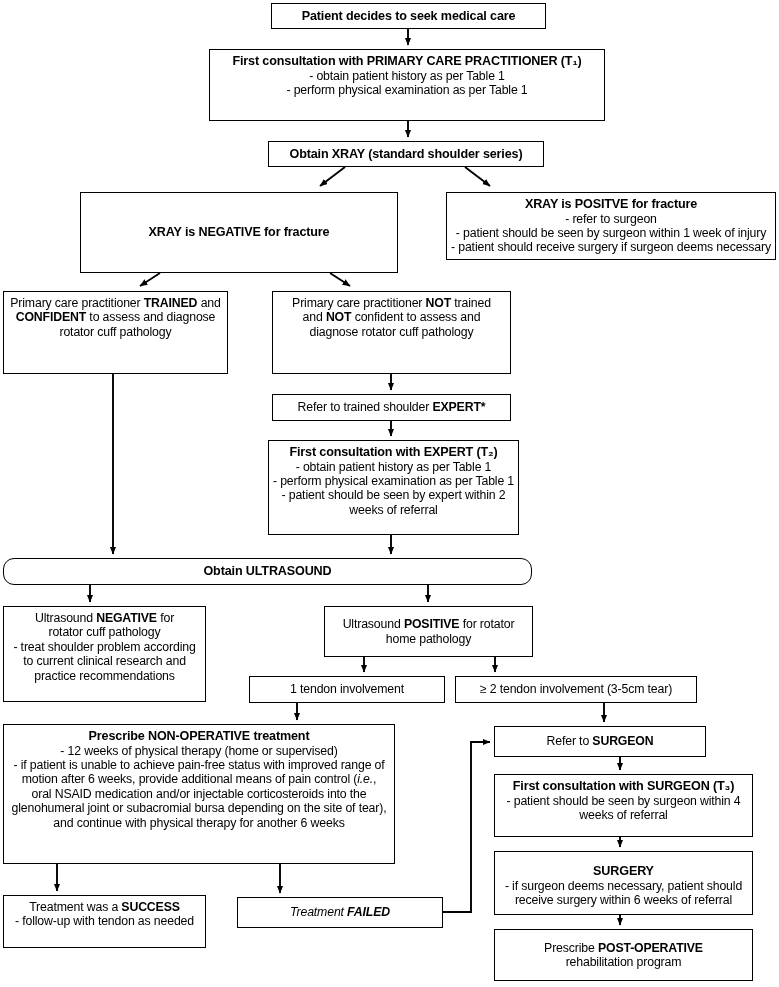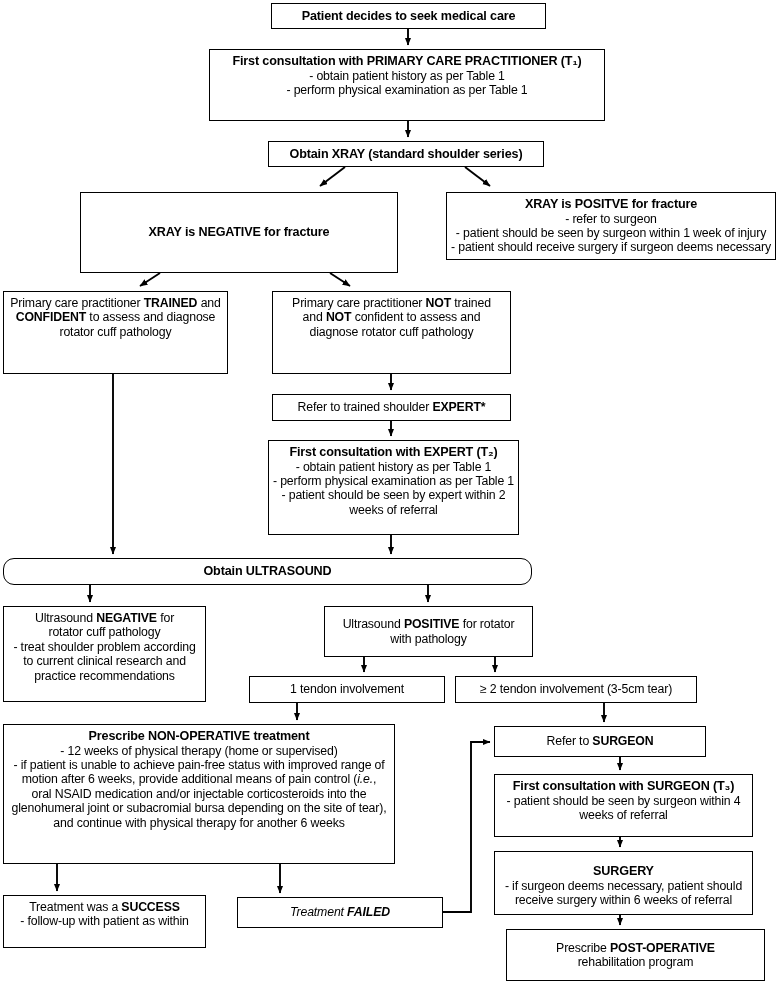--- a/index.html
+++ b/index.html
@@ -136,21 +136,21 @@
       </div>
       <div class="node" style="left: 3px; top: 606px; width: 203px; height: 96px; padding-top: 4px;">
         <span class="nline">Ultrasound <b>NEGATIVE</b> for</span>
         <span class="nline">rotator cuff pathology</span>
         <span class="nline">- treat shoulder problem according</span>
         <span class="nline">to current clinical research and</span>
         <span class="nline">practice recommendations</span>
       </div>
       <div class="node vcenter" style="left: 324px; top: 606px; width: 209px; height: 51px;">
         <span class="nline">Ultrasound <b>POSITIVE</b> for rotator</span>
-        <span class="nline">with pathology</span>
+        <span class="nline">home pathology</span>
       </div>
       <div class="node vcenter" style="left: 249px; top: 676px; width: 196px; height: 27px;">
         <span class="nline">1 tendon involvement</span>
       </div>
       <div class="node vcenter" style="left: 455px; top: 676px; width: 242px; height: 27px;">
         <span class="nline">≥ 2 tendon involvement (3-5cm tear)</span>
       </div>
       <div class="node" style="left: 3px; top: 724px; width: 392px; height: 140px; padding-top: 4px;">
         <span class="nline title">Prescribe NON-OPERATIVE treatment</span>
         <span class="nline">- 12 weeks of physical therapy (home or supervised)</span>
@@ -166,25 +166,25 @@
       <div class="node" style="left: 494px; top: 774px; width: 259px; height: 63px; padding-top: 4px;">
         <span class="nline title">First consultation with SURGEON (T₃)</span>
         <span class="nline">- patient should be seen by surgeon within 4</span>
         <span class="nline">weeks of referral</span>
       </div>
       <div class="node" style="left: 494px; top: 851px; width: 259px; height: 64px; padding-top: 12px;">
         <span class="nline title">SURGERY</span>
         <span class="nline">- if surgeon deems necessary, patient should</span>
         <span class="nline">receive surgery within 6 weeks of referral</span>
       </div>
-      <div class="node vcenter" style="left: 494px; top: 929px; width: 259px; height: 52px; margin-left: 12px;">
+      <div class="node vcenter" style="left: 494px; top: 929px; width: 259px; height: 52px;">
         <span class="nline">Prescribe <b>POST-OPERATIVE</b></span>
         <span class="nline">rehabilitation program</span>
       </div>
       <div class="node" style="left: 3px; top: 895px; width: 203px; height: 53px; padding-top: 4px;">
         <span class="nline">Treatment was a <b>SUCCESS</b></span>
-        <span class="nline">- follow-up with patient as within</span>
+        <span class="nline">- follow-up with tendon as needed</span>
       </div>
       <div class="node vcenter" style="left: 237px; top: 897px; width: 206px; height: 31px; font-style: italic;">
         <span class="nline">Treatment <b>FAILED</b></span>
       </div>
     </div>
 </div>
 
 </body></html>

